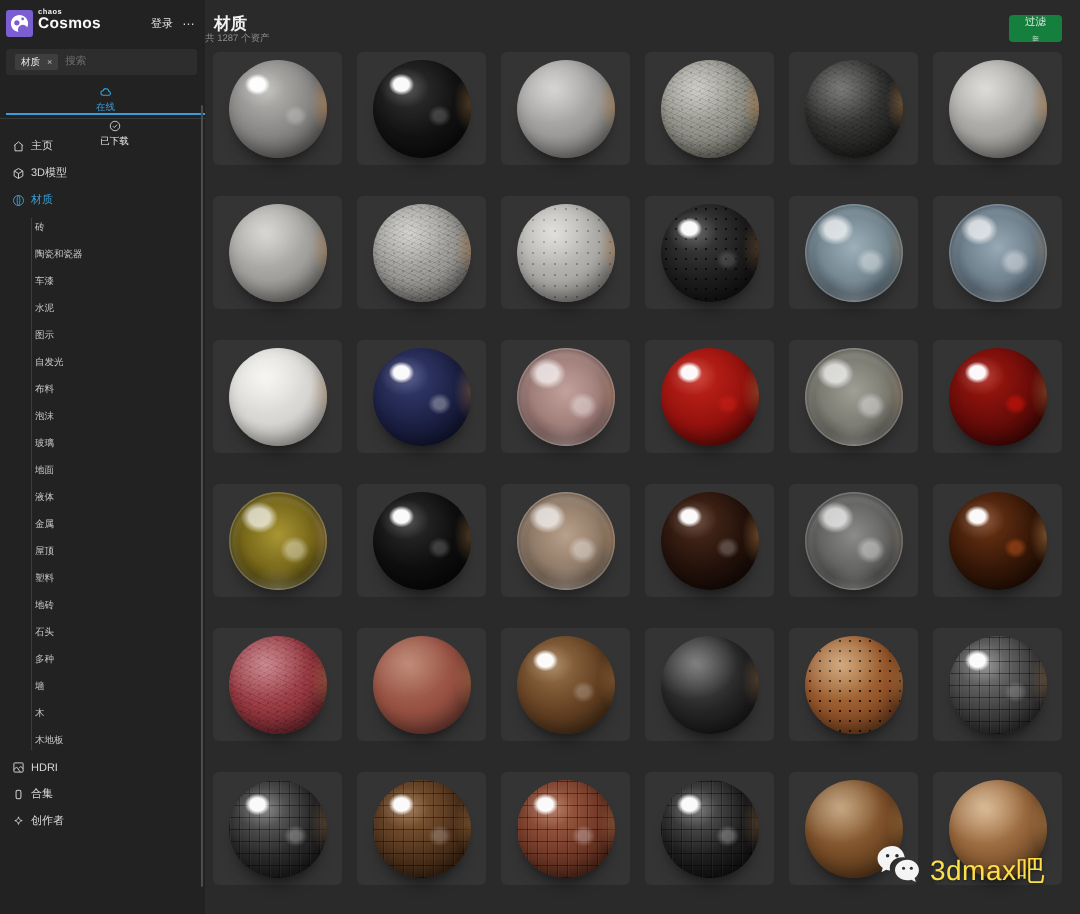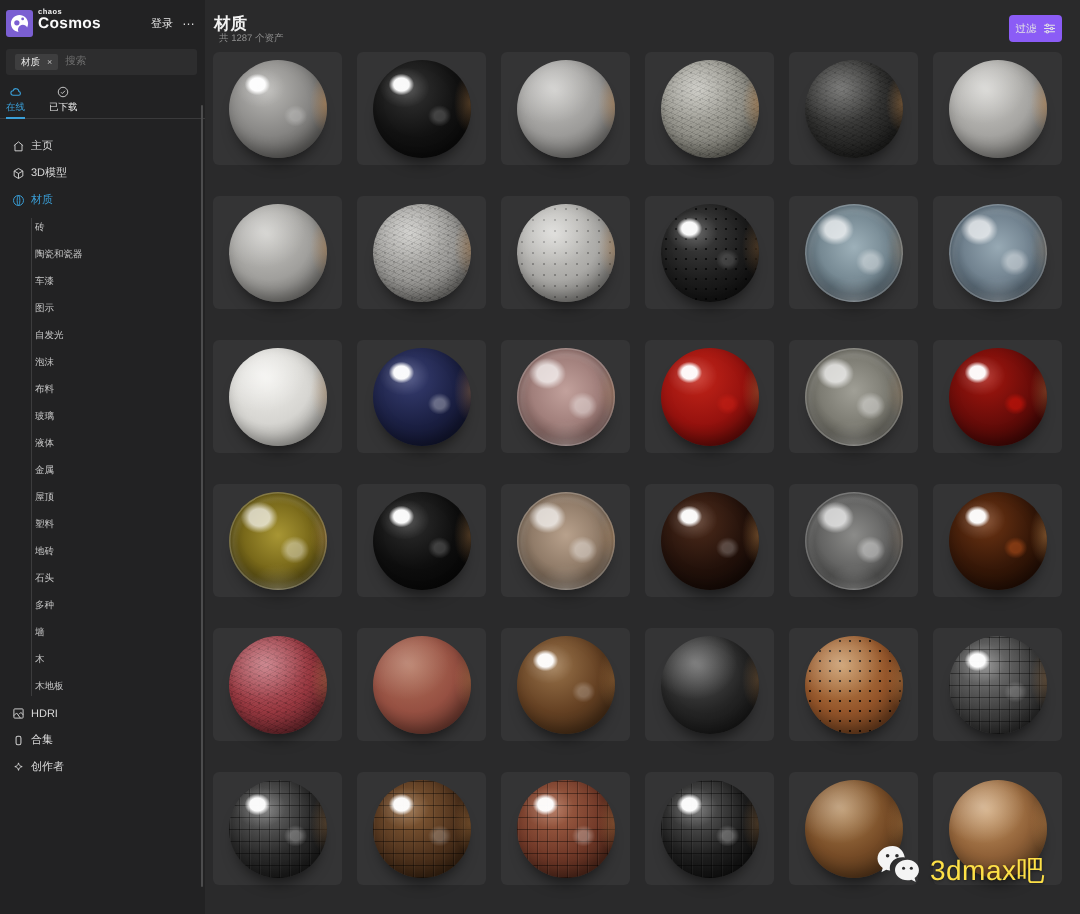--- a/index.html
+++ b/index.html
@@ -15,21 +15,21 @@
   .brand-big { display:block; margin-top:0; font-size:15.5px; font-weight:bold; letter-spacing:.3px; color:#fafafa; }
   .header-actions { position:absolute; right:9px; top:0; height:48px; display:flex; align-items:center; gap:9px; }
   .login-link { font-size:11px; color:#e3e3e3; cursor:pointer; }
   .menu-dots { font-size:13px; color:#dcdcdc; letter-spacing:1px; line-height:0; cursor:pointer; padding-bottom:6px; }
 
   .searchbox { position:absolute; left:6px; top:49px; width:191px; height:26px; background:#2d2d2e; border-radius:3px; display:flex; align-items:center; padding:0 6px 0 9px; gap:7px; }
   .chip { display:inline-flex; align-items:center; gap:7px; background:#3e3e3f; border-radius:2px; height:16px; padding:0 6px; font-size:9.5px; color:#ececec; }
   .chip-x { color:#b9b9b9; font-size:9px; cursor:pointer; line-height:1; }
   .search-placeholder { font-size:10.5px; color:#6f6f6f; }
 
-  .tabs { position:absolute; left:0; top:80px; width:205px; height:39px; border-bottom:1px solid #3a3a3b; display:flex; }
+  .tabs { position:absolute; left:0; top:80px; width:205px; height:39px; border-bottom:1px solid #3a3a3b; display:flex;flex-direction:column; }
   .tab { position:relative; display:flex; flex-direction:column; align-items:center; justify-content:flex-start; gap:3px; padding:6px 0 0; cursor:pointer; white-space:nowrap; }
   .tab-online { margin-left:6px; }
   .tab-downloaded { margin-left:24px; }
   .tab .tab-label { font-size:9.5px; color:#e8e8e8; }
   .tab.active .tab-label { color:#3a9fd8; }
   .tab.active::after { content:""; position:absolute; left:0; right:0; bottom:-1px; height:2px; background:#3a9fd8; }
   .tab-icon { width:12px; height:12px; }
 
   .nav { position:absolute; left:0; top:119px; width:205px; padding-top:14px; }
   .nav-item { position:relative; height:27px; display:flex; align-items:center; gap:6px; padding-left:12px; font-size:11px; color:#dadada; cursor:pointer; }
@@ -37,22 +37,22 @@
   .nav-item.active { color:#3a9fd8; }
   .subnav { position:relative; list-style:none; }
   .subnav::before { content:""; position:absolute; left:31px; top:4px; bottom:4px; width:1px; background:#3c3c3d; }
   .subnav li { height:27px; display:flex; align-items:center; padding-left:35px; font-size:9.5px; color:#c7c7c7; cursor:pointer; }
   .sidebar-scrollbar { position:absolute; left:201px; top:105px; width:2px; height:782px; background:#4c4c4d; border-radius:1px; }
 
   
   .main { position:absolute; left:205px; top:0; width:875px; height:914px; background:#2a2a2b; }
   .main-header { position:relative; height:52px; }
   .page-title { position:absolute; left:9px; top:13px; font-size:16.5px; font-weight:bold; color:#f2f2f2; }
-  .asset-count { position:absolute; left:14px; top:32px; font-size:9.5px; color:#8d8d8d; }
-  .filter-button { position:absolute; right:18px; top:15px; width:53px; height:27px; background:#8b5cf6; border:none; border-radius:4px; color:#e4e4e4; font-size:10.5px; display:flex; align-items:center; justify-content:center; gap:6px; cursor:pointer; font-family:inherit; }
+  .asset-count { position:absolute; left:0; top:32px; font-size:9.5px; color:#8d8d8d; }
+  .filter-button { position:absolute; right:18px; top:15px; width:53px; height:27px; background:#15803d; border:none; border-radius:4px; color:#e4e4e4; font-size:10.5px; display:flex; align-items:center; justify-content:center; gap:6px; cursor:pointer; font-family:inherit;flex-direction:column; }
   .filter-icon { width:13px; height:13px; }
 
   .grid { position:absolute; left:8px; top:52px; width:849px; display:grid; grid-template-columns:repeat(6,129px); grid-auto-rows:113px; column-gap:15px; row-gap:31px; }
   .card { background:#343435; border-radius:6px; position:relative; cursor:pointer; }
   .ball { position:absolute; left:50%; top:8px; margin-left:-49px; width:98px; height:98px; border-radius:50%;
           background:radial-gradient(circle at 39% 31%, var(--l) 0%, var(--c) 50%, var(--d) 100%);
           box-shadow:0 12px 14px -7px rgba(0,0,0,.55), inset -4px -6px 14px rgba(0,0,0,.28); }
   .ball .tex, .ball .shine, .ball .rim { position:absolute; inset:0; border-radius:50%; }
   .ball .rim { background:radial-gradient(ellipse 21% 40% at 99% 44%, rgba(224,158,90,var(--rimA,.30)), rgba(224,158,90,0) 78%); }
   .ball .shine { background:
@@ -163,25 +163,27 @@
       <svg class="nav-icon" viewBox="0 0 24 24" fill="none" stroke="#3a9fd8" stroke-width="1.8">
         <circle cx="12" cy="12" r="9.2"></circle>
           <path d="M12 2.8c3.3 2.3 3.3 16.1 0 18.4M12 2.8c-3.3 2.3-3.3 16.1 0 18.4"></path>
       </svg>
       <span>材质</span>
     </div>
     <ul class="subnav">
         <li>砖</li>
         <li>陶瓷和瓷器</li>
         <li>车漆</li>
+        <li>水泥</li>
         <li>图示</li>
         <li>自发光</li>
+        <li>布料</li>
         <li>泡沫</li>
-        <li>布料</li>
         <li>玻璃</li>
+        <li>地面</li>
         <li>液体</li>
         <li>金属</li>
         <li>屋顶</li>
         <li>塑料</li>
         <li>地砖</li>
         <li>石头</li>
         <li>多种</li>
         <li>墙</li>
         <li>木</li>
         <li>木地板</li>

